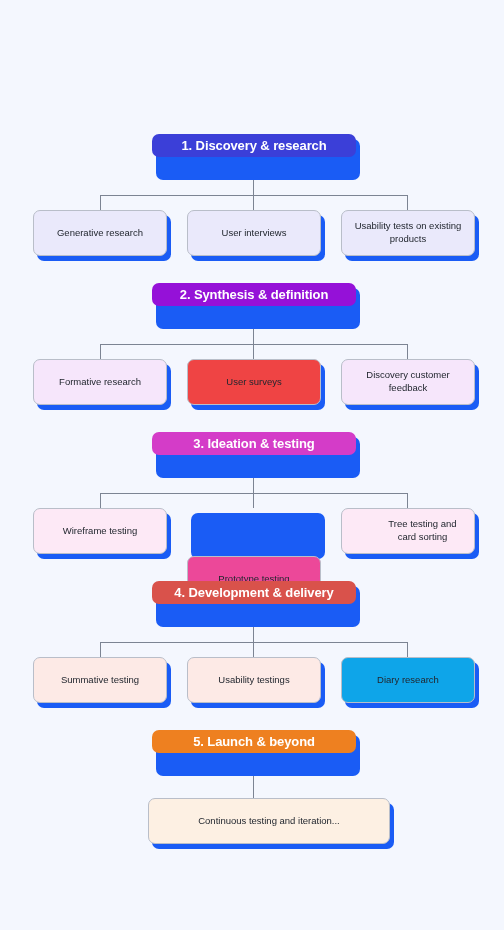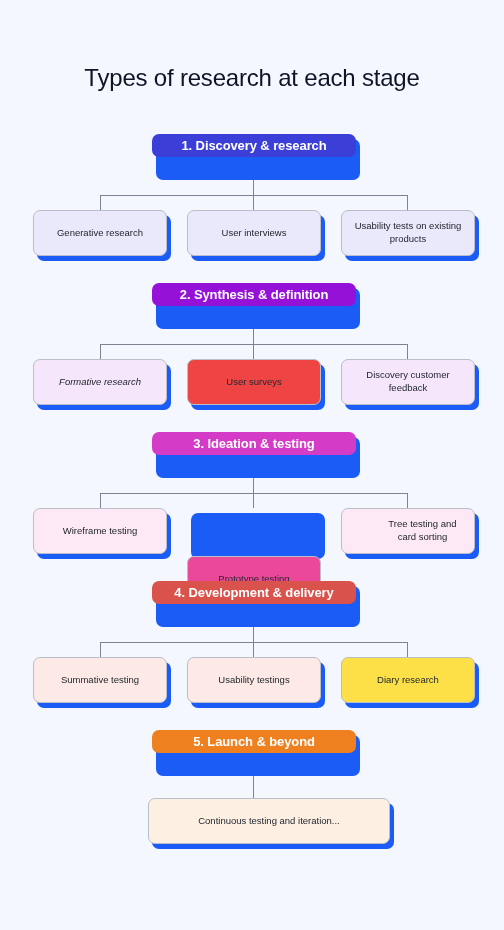--- a/index.html
+++ b/index.html
@@ -115,21 +115,20 @@
     font-weight: 700;
     color: #11151f;
     letter-spacing: -0.3px;
   }
 </style>
 </head>
 <body style="background: rgb(244, 247, 254);">
 
 <div class="page">
 
-  <div class="title">Types of research at each stage</div>
 
   <div class="stage" style="top:134px">
     <div class="header-wrap">
       <div class="header-shadow" style="background: rgb(26, 92, 245);"></div>
       <div class="header-box" id="hdr1" style="background: rgb(59, 63, 216);">1. Discovery &amp; research</div>
     </div>
     <div class="conn conn-v" style="left: 253px; top: 46px; height: 15px; background: rgb(124, 132, 147);"></div>
     <div class="conn conn-h" style="left: 100px; top: 61px; width: 307px; background: rgb(124, 132, 147);"></div>
     <div class="conn conn-v" style="left: 100px; top: 61px; height: 15px; background: rgb(124, 132, 147);"></div>
     <div class="conn conn-v" style="left: 253px; top: 61px; height: 15px; background: rgb(124, 132, 147);"></div>
@@ -155,21 +154,21 @@
       <div class="header-box" id="hdr2" style="background: rgb(149, 17, 216);">2. Synthesis &amp; definition</div>
     </div>
     <div class="conn conn-v" style="left: 253px; top: 46px; height: 15px; background: rgb(124, 132, 147);"></div>
     <div class="conn conn-h" style="left: 100px; top: 61px; width: 307px; background: rgb(124, 132, 147);"></div>
     <div class="conn conn-v" style="left: 100px; top: 61px; height: 15px; background: rgb(124, 132, 147);"></div>
     <div class="conn conn-v" style="left: 253px; top: 61px; height: 15px; background: rgb(124, 132, 147);"></div>
     <div class="conn conn-v" style="left: 407px; top: 61px; height: 15px; background: rgb(124, 132, 147);"></div>
 
     <div class="card-wrap" style="left:33px;  top:76px">
       <div class="card-shadow" style="background: rgb(26, 92, 245);"></div>
-      <div class="card-box c2" style="background: rgb(246, 230, 251); font-style: italic;">Formative research</div>
+      <div class="card-box c2" style="background: rgb(246, 230, 251);">Formative research</div>
     </div>
     <div class="card-wrap" style="left:187px; top:76px">
       <div class="card-shadow" style="background: rgb(26, 92, 245);"></div>
       <div class="card-box c2" style="background: #ef4444;">User surveys</div>
     </div>
     <div class="card-wrap" style="left:341px; top:76px">
       <div class="card-shadow" style="background: rgb(26, 92, 245);"></div>
       <div class="card-box c2" style="background: rgb(246, 230, 251);">Discovery customer feedback</div>
     </div>
   </div>
@@ -213,21 +212,21 @@
     <div class="card-wrap" style="left:33px;  top:76px">
       <div class="card-shadow" style="background: rgb(26, 92, 245);"></div>
       <div class="card-box c4" style="background: rgb(253, 234, 230);">Summative testing</div>
     </div>
     <div class="card-wrap" style="left:187px; top:76px">
       <div class="card-shadow" style="background: rgb(26, 92, 245);"></div>
       <div class="card-box c4" style="background: rgb(253, 234, 230);">Usability testings</div>
     </div>
     <div class="card-wrap" style="left:341px; top:76px">
       <div class="card-shadow" style="background: rgb(26, 92, 245);"></div>
-      <div class="card-box c4" style="background: #fde047;">Diary research</div>
+      <div class="card-box c4" style="background: #0ea5e9;">Diary research</div>
     </div>
   </div>
 
   <div class="stage" style="top:730px">
     <div class="header-wrap">
       <div class="header-shadow" style="background: rgb(26, 92, 245);"></div>
       <div class="header-box" id="hdr5" style="background: rgb(238, 128, 32);">5. Launch &amp; beyond</div>
     </div>
     <div class="conn conn-v" style="left: 253px; top: 46px; height: 30px; background: rgb(124, 132, 147);"></div>
 

